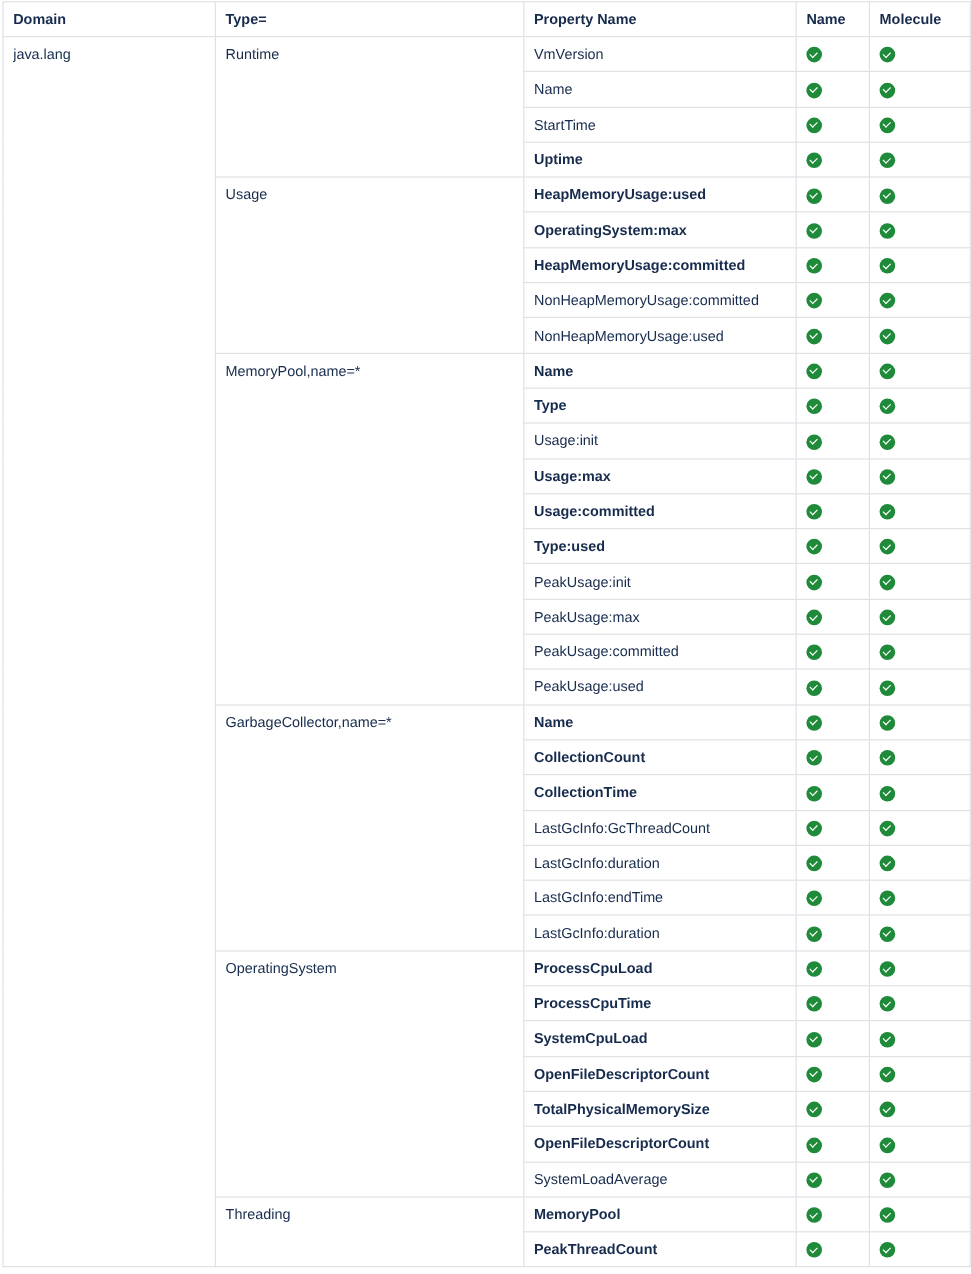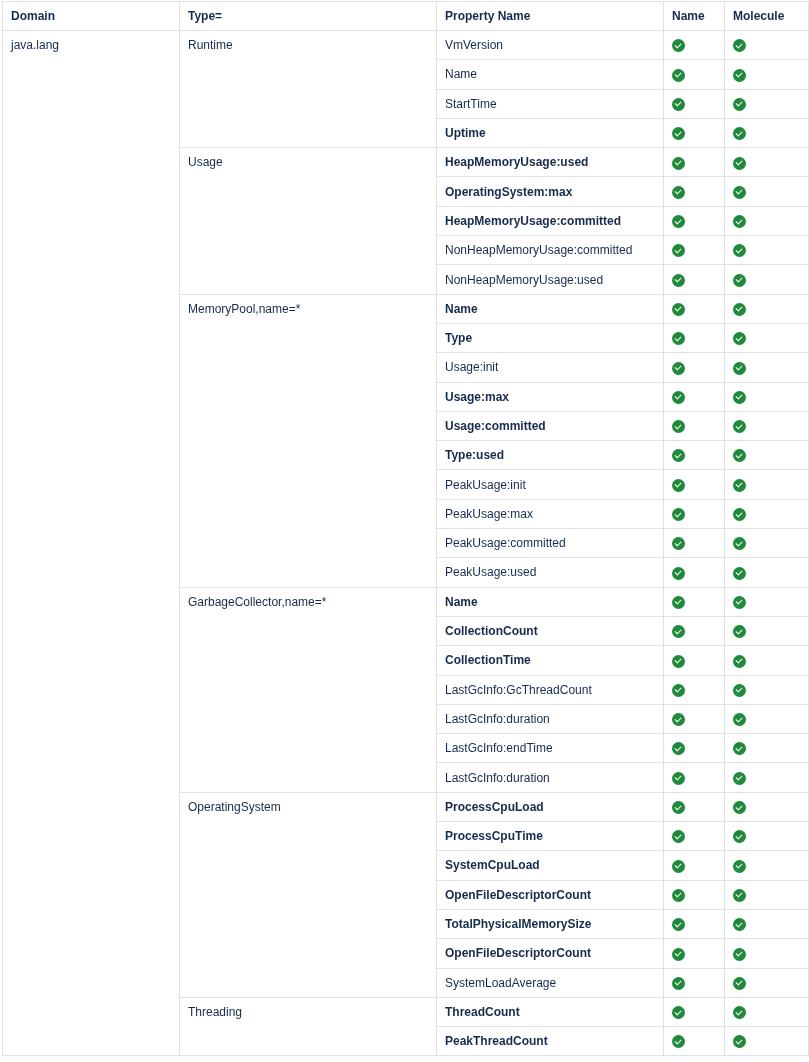--- a/index.html
+++ b/index.html
@@ -204,21 +204,21 @@
         <td><span class="check"></span></td>
         <td><span class="check"></span></td>
       </tr>
       <tr>
         <td class="">SystemLoadAverage</td>
         <td><span class="check"></span></td>
         <td><span class="check"></span></td>
       </tr>
       <tr>
         <td class="top" rowspan="2">Threading</td>
-        <td class="bold">ThreadCount</td>
+        <td class="bold">MemoryPool</td>
         <td><span class="check"></span></td>
         <td><span class="check"></span></td>
       </tr>
       <tr>
         <td class="bold">PeakThreadCount</td>
         <td><span class="check"></span></td>
         <td><span class="check"></span></td>
       </tr>
     </tbody>
 </table>

